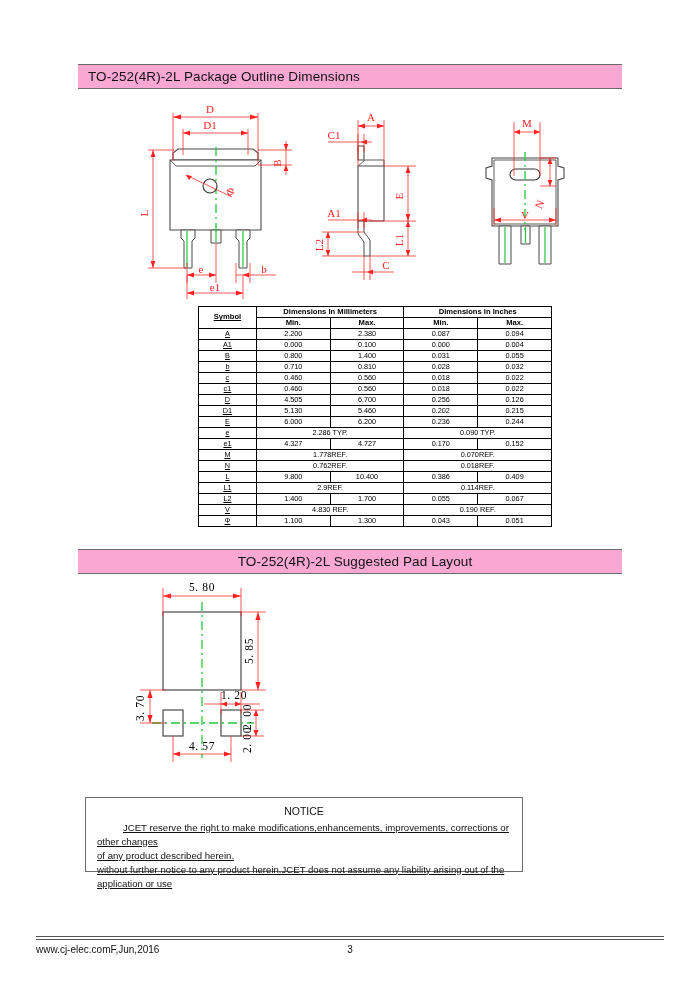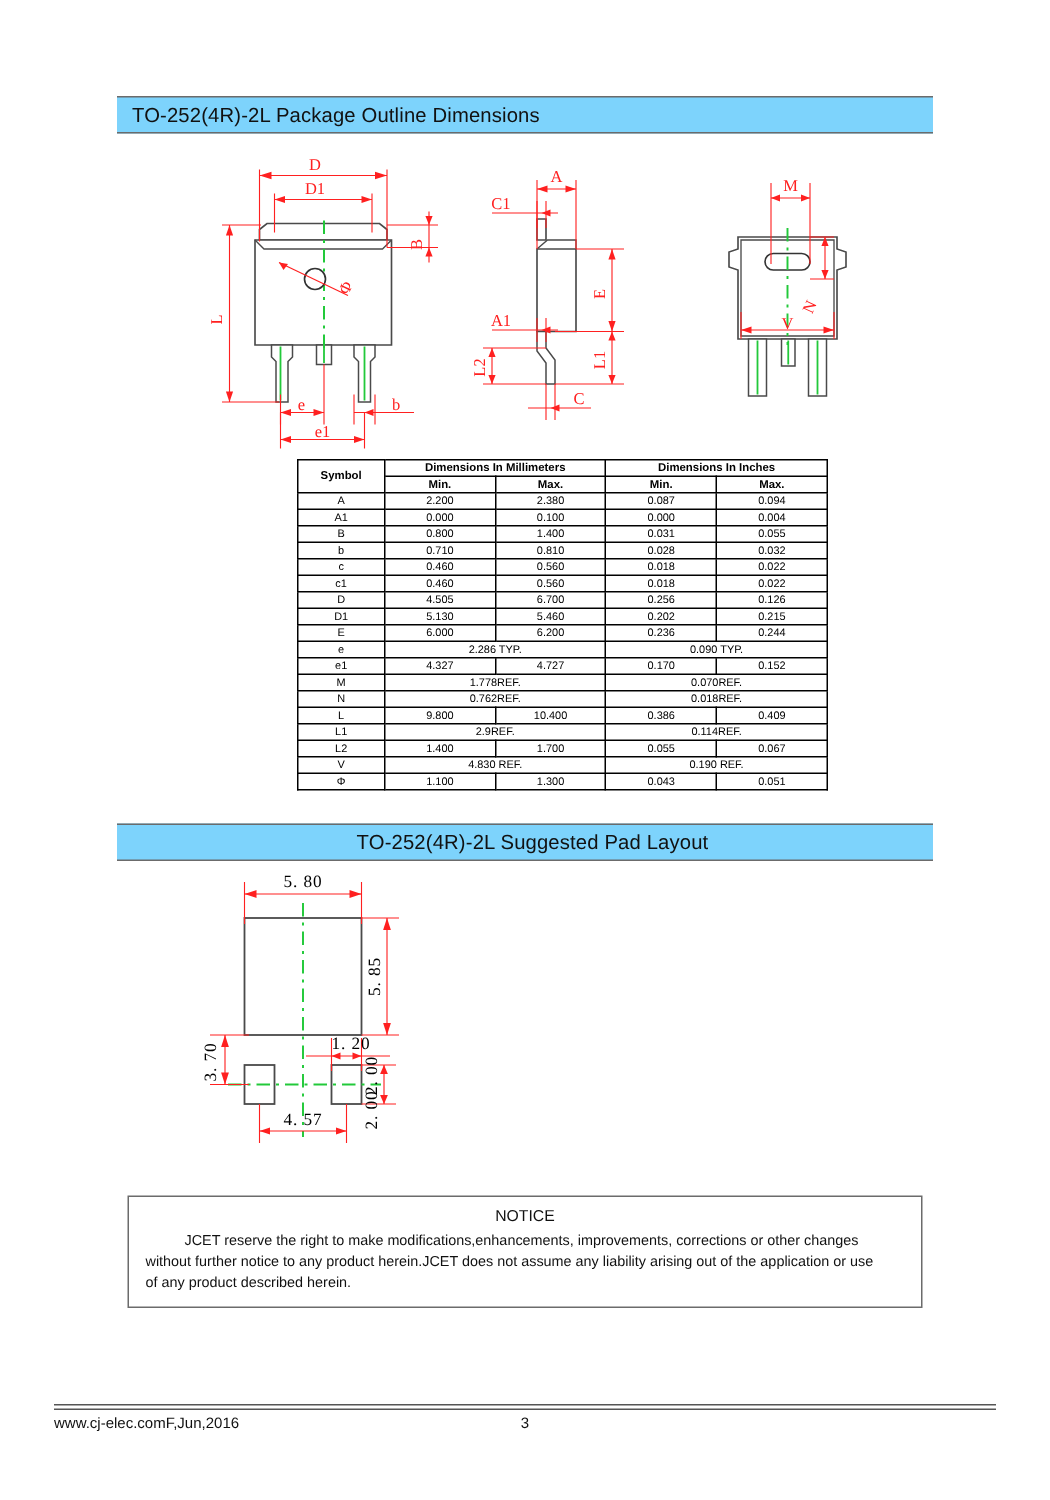--- a/index.html
+++ b/index.html
@@ -17,42 +17,42 @@
   
   .section-head {
     position:absolute;
     left:78px; width:544px;
     border-top:1.6px solid #6b6b6b;
     border-bottom:1.6px solid #6b6b6b;
     padding:4px 0 4px 10px;
     font-size:13.5px;
     letter-spacing:0.1px;
     color:#111;
-    background:#7dd3fc;
+    background:#f9a8d4;
   }
 
   
   .dim-table {
     position:absolute;
     left:198px; top:306px;
     width:354px;
     border-collapse:collapse;
     font-size:7.4px;
     color:#000;
   }
   .dim-table td, .dim-table th {
     border:0.8px solid #000;
     text-align:center;
     padding:0.6px 0;
     line-height:1.18;
     font-weight:normal;
     height:11px;
   }
   .dim-table th { font-weight:bold; font-size:7.6px; }
-  .dim-table .sym { width:58px; }
+  .dim-table .sym { width:58px;text-decoration:underline; }
   .dim-table .num { width:74px; }
   .dim-table .grp { width:148px; }
   .dim-table tbody td { font-size:7.3px; }
 
   
   svg { display:block; }
   .dwg { position:absolute; }
   .outline { fill:#ffffff; stroke:#4a4a4a; stroke-width:1.1; }
   .outline-thin { fill:none; stroke:#4a4a4a; stroke-width:0.9; }
   .lead { fill:#ffffff; stroke:#4a4a4a; stroke-width:1.0; }
@@ -81,26 +81,26 @@
     left:378px; top:632px;
     font-size:9.6px;
     line-height:1.42;
     color:#111;
   }
   .notes div { white-space:nowrap; }
 
   
   .notice {
     position:absolute;
-    left:85px; top:797px; width:530px; height:75px;
+    left:85px; top:797px; width:438px; height:75px;
     border:1.3px solid #6b6b6b;
     padding:7px 11px 0 11px;
   }
   .notice-title { text-align:center; font-size:10.5px; margin-bottom:4px; color:#111; }
-  .notice-body { font-size:9.6px; line-height:1.45; color:#111; text-align:left; }
+  .notice-body { font-size:9.6px; line-height:1.45; color:#111; text-align:left;text-decoration:underline; }
   .notice-body .indent { text-indent:26px; }
 
   
   .footer-rule1 { position:absolute; left:36px; top:936px; width:628px; border-top:1.4px solid #555; }
   .footer-rule2 { position:absolute; left:36px; top:939px; width:628px; border-top:0.7px solid #555; }
   .footer {
     position:absolute; left:36px; top:944px; width:628px;
     display:flex; align-items:center;
     font-size:10px; color:#111;
   }
@@ -476,22 +476,22 @@
       <polygon class="dimfill" points="123,174 116,171.6 116,176.4"></polygon>
       <text class="padlbl" x="94" y="170" text-anchor="middle">4. 57</text>
     </svg>
   </div>
 
 
   <div class="notice">
     <div class="notice-title">NOTICE</div>
     <div class="notice-body">
       <div class="indent">JCET  reserve the right to make modifications,enhancements, improvements, corrections or other changes</div>
+      <div>of any product described herein.</div>
       <div>without further notice to any product herein.JCET does not assume any liability arising out of the application or use</div>
-      <div>of any product described herein.</div>
     </div>
   </div>
 
   <div class="footer-rule1"></div>
   <div class="footer-rule2"></div>
   <div class="footer">
     <span>www.cj-elec.com</span>
     <span class="ctr">3</span>
     <span>F,Jun,2016</span>
   </div>

